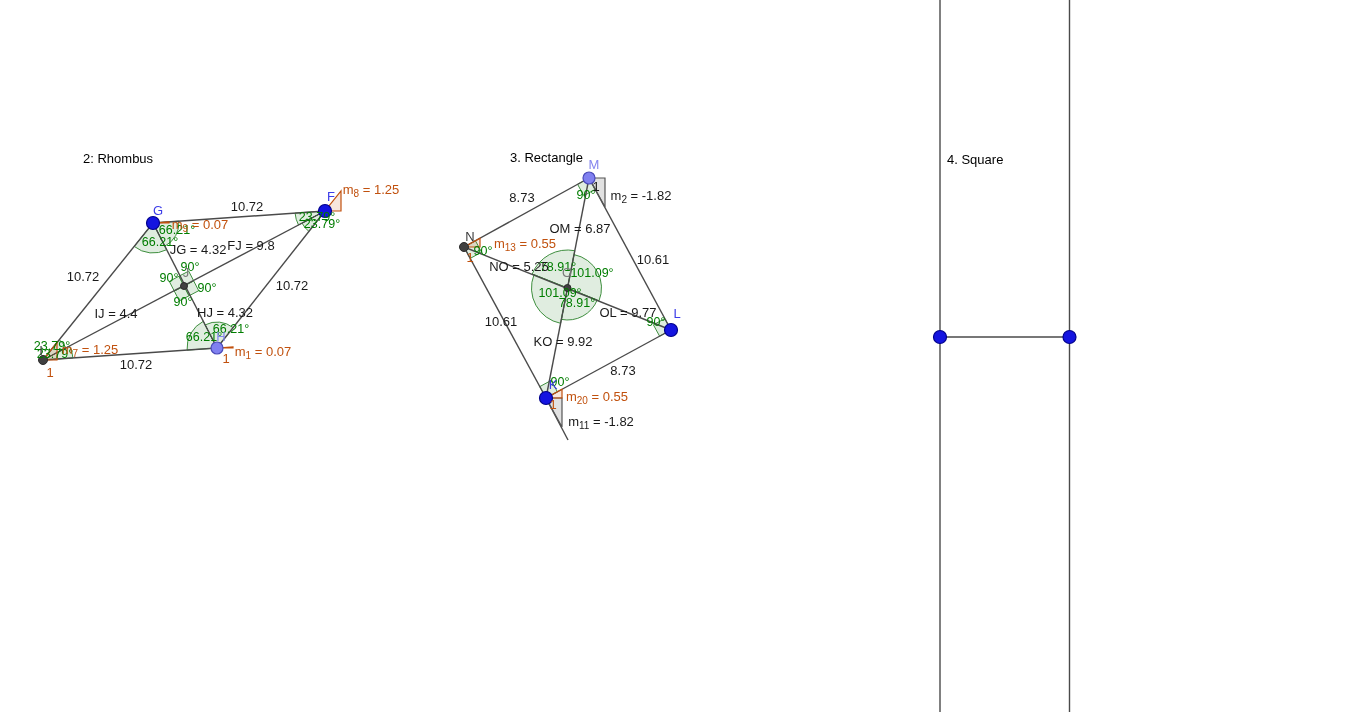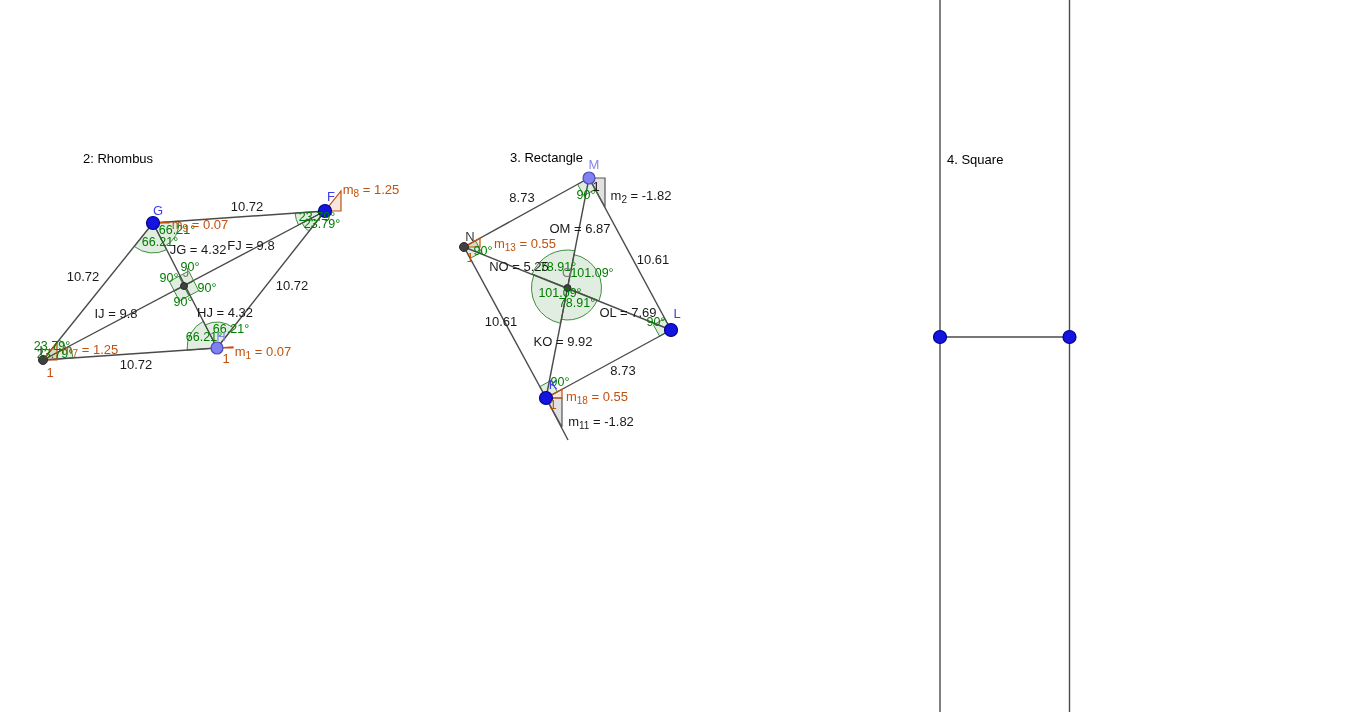--- a/index.html
+++ b/index.html
@@ -131,21 +131,21 @@
 <div class="lbl green" style="left:207px;top:288px">90°</div>
 <div class="lbl green" style="left:183px;top:302px">90°</div>
 
 <div class="lbl" style="left:247px;top:206px">10.72</div>
 <div class="lbl" style="left:83px;top:276px">10.72</div>
 <div class="lbl" style="left:292px;top:285px">10.72</div>
 <div class="lbl" style="left:136px;top:364px">10.72</div>
 
 <div class="lbl" style="left:198px;top:249px">JG = 4.32</div>
 <div class="lbl" style="left:251px;top:245px">FJ = 9.8</div>
-<div class="lbl" style="left:116px;top:313px">IJ = 9.8</div>
+<div class="lbl" style="left:116px;top:313px">IJ = 4.4</div>
 <div class="lbl" style="left:225px;top:312px">HJ = 4.32</div>
 
 <div class="lbl orange" style="left:200px;top:224px"><span>m</span><sub>9</sub><span> = 0.07</span></div>
 <div class="lbl orange" style="left:371px;top:189px"><span>m</span><sub>8</sub><span> = 1.25</span></div>
 <div class="lbl orange" style="left:90px;top:349px"><span>m</span><sub>7</sub><span> = 1.25</span></div>
 <div class="lbl orange" style="left:263px;top:351px"><span>m</span><sub>1</sub><span> = 0.07</span></div>
 <div class="lbl orange" style="left:50px;top:372px">1</div>
 <div class="lbl orange" style="left:226px;top:358px">1</div>
 
 <div class="lbl blue" style="left:158px;top:210px">G</div>
@@ -165,26 +165,26 @@
 <div class="lbl green" style="left:656px;top:322px">90°</div>
 <div class="lbl green" style="left:560px;top:382px">90°</div>
 
 <div class="lbl" style="left:522px;top:197px">8.73</div>
 <div class="lbl" style="left:653px;top:259px">10.61</div>
 <div class="lbl" style="left:501px;top:321px">10.61</div>
 <div class="lbl" style="left:623px;top:370px">8.73</div>
 
 <div class="lbl" style="left:580px;top:228px">OM = 6.87</div>
 <div class="lbl" style="left:519px;top:266px">NO = 5.25</div>
-<div class="lbl" style="left:628px;top:312px">OL = 7.69</div>
+<div class="lbl" style="left:628px;top:312px">OL = 9.77</div>
 <div class="lbl" style="left:563px;top:341px">KO = 9.92</div>
 
 <div class="lbl dark" style="left:641px;top:195px"><span>m</span><sub>2</sub><span> = -1.82</span></div>
 <div class="lbl orange" style="left:525px;top:243px"><span>m</span><sub>13</sub><span> = 0.55</span></div>
-<div class="lbl orange" style="left:597px;top:396px"><span>m</span><sub>18</sub><span> = 0.55</span></div>
+<div class="lbl orange" style="left:597px;top:396px"><span>m</span><sub>20</sub><span> = 0.55</span></div>
 <div class="lbl dark" style="left:601px;top:421px"><span>m</span><sub>11</sub><span> = -1.82</span></div>
 
 <div class="lbl dark" style="left:596px;top:186px">1</div>
 <div class="lbl orange" style="left:470px;top:257px">1</div>
 <div class="lbl orange" style="left:553px;top:404px">1</div>
 
 <div class="lbl purple" style="left:594px;top:164px">M</div>
 <div class="lbl gray-dark" style="left:470px;top:236px">N</div>
 <div class="lbl blue" style="left:677px;top:313px">L</div>
 <div class="lbl blue" style="left:553px;top:384px">K</div>

